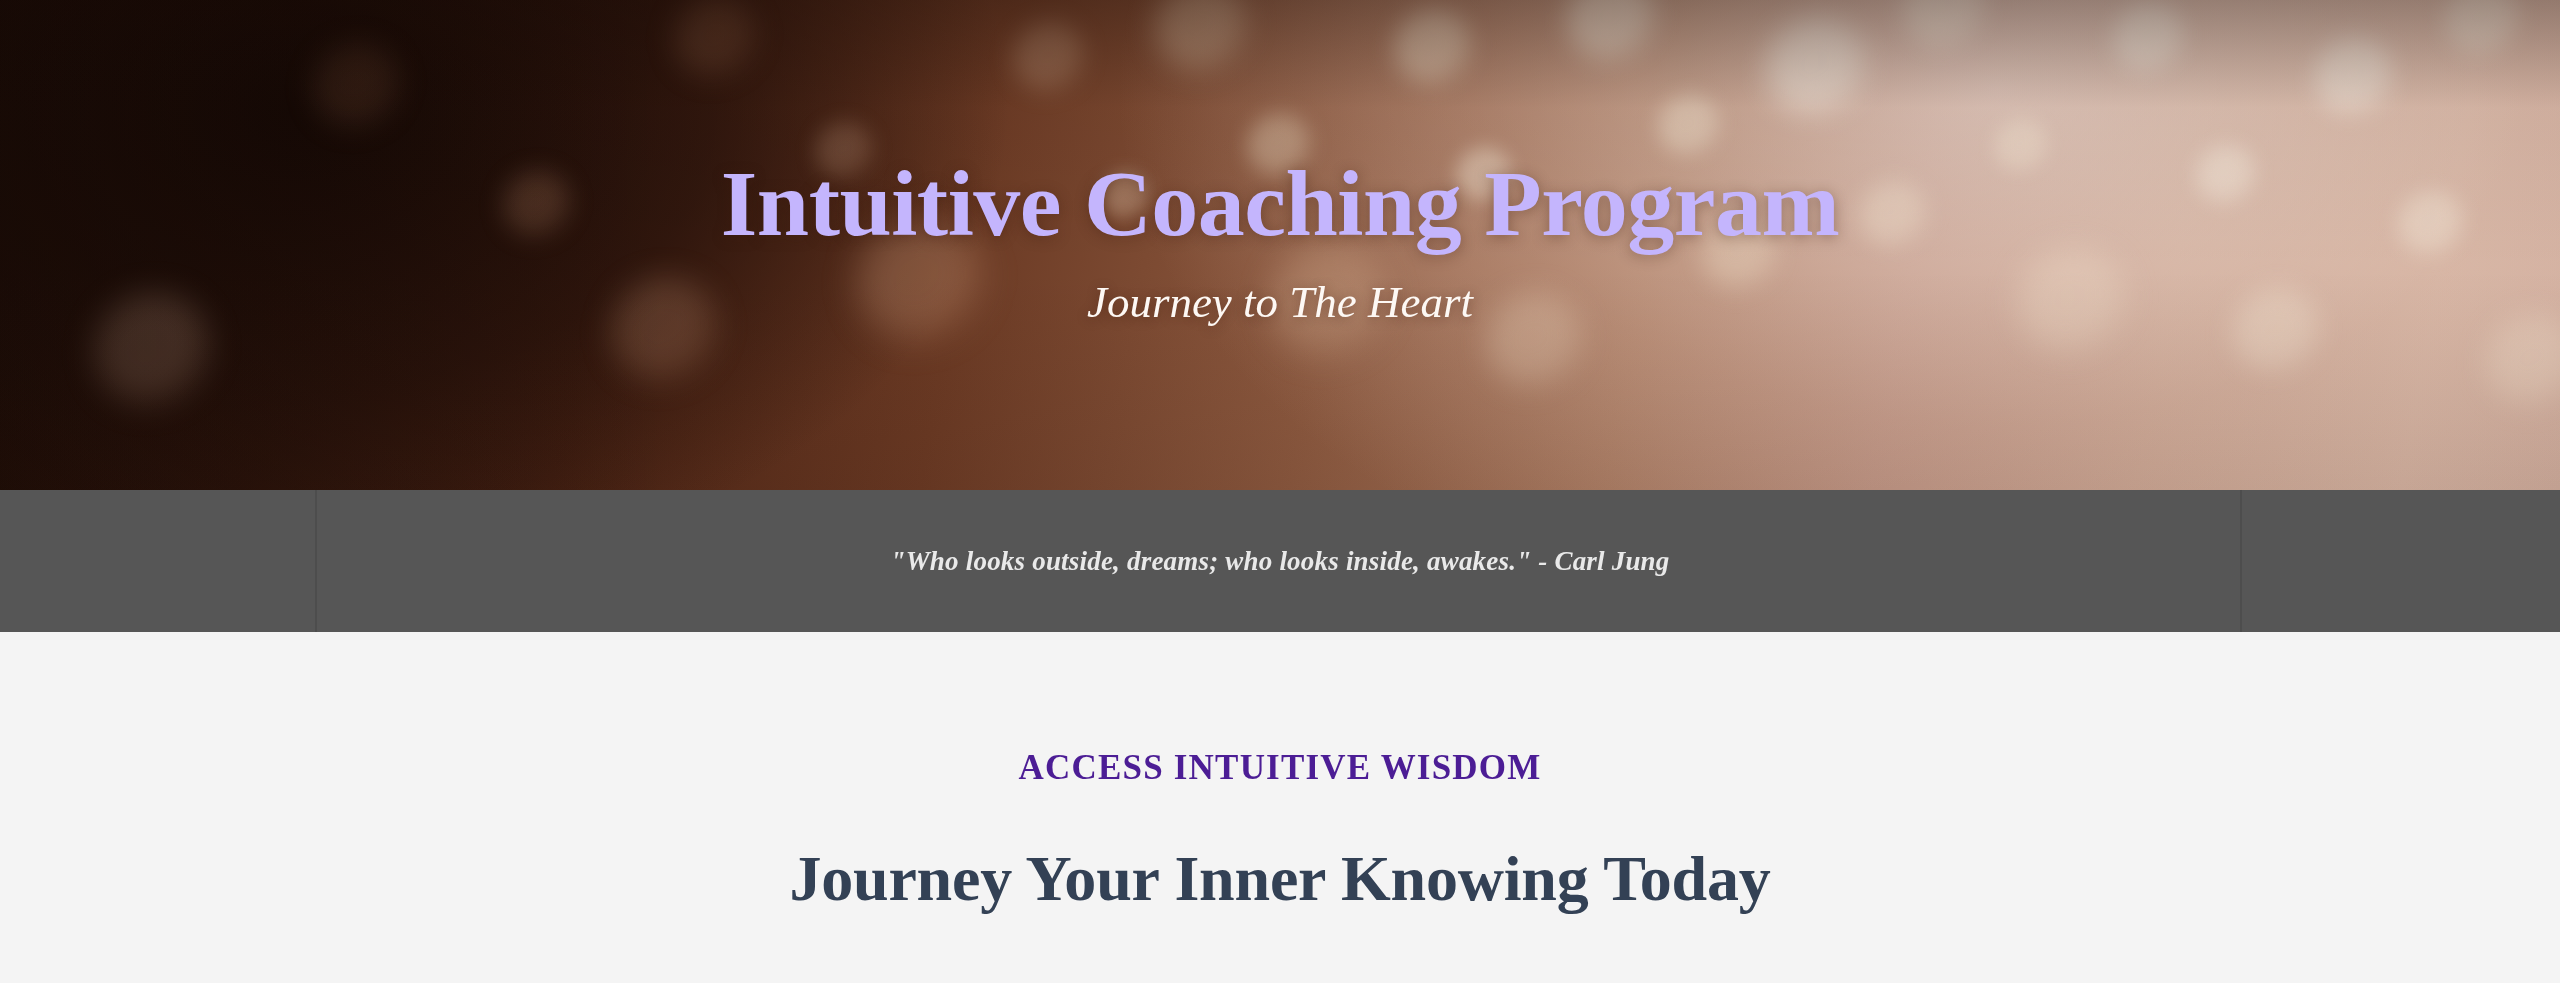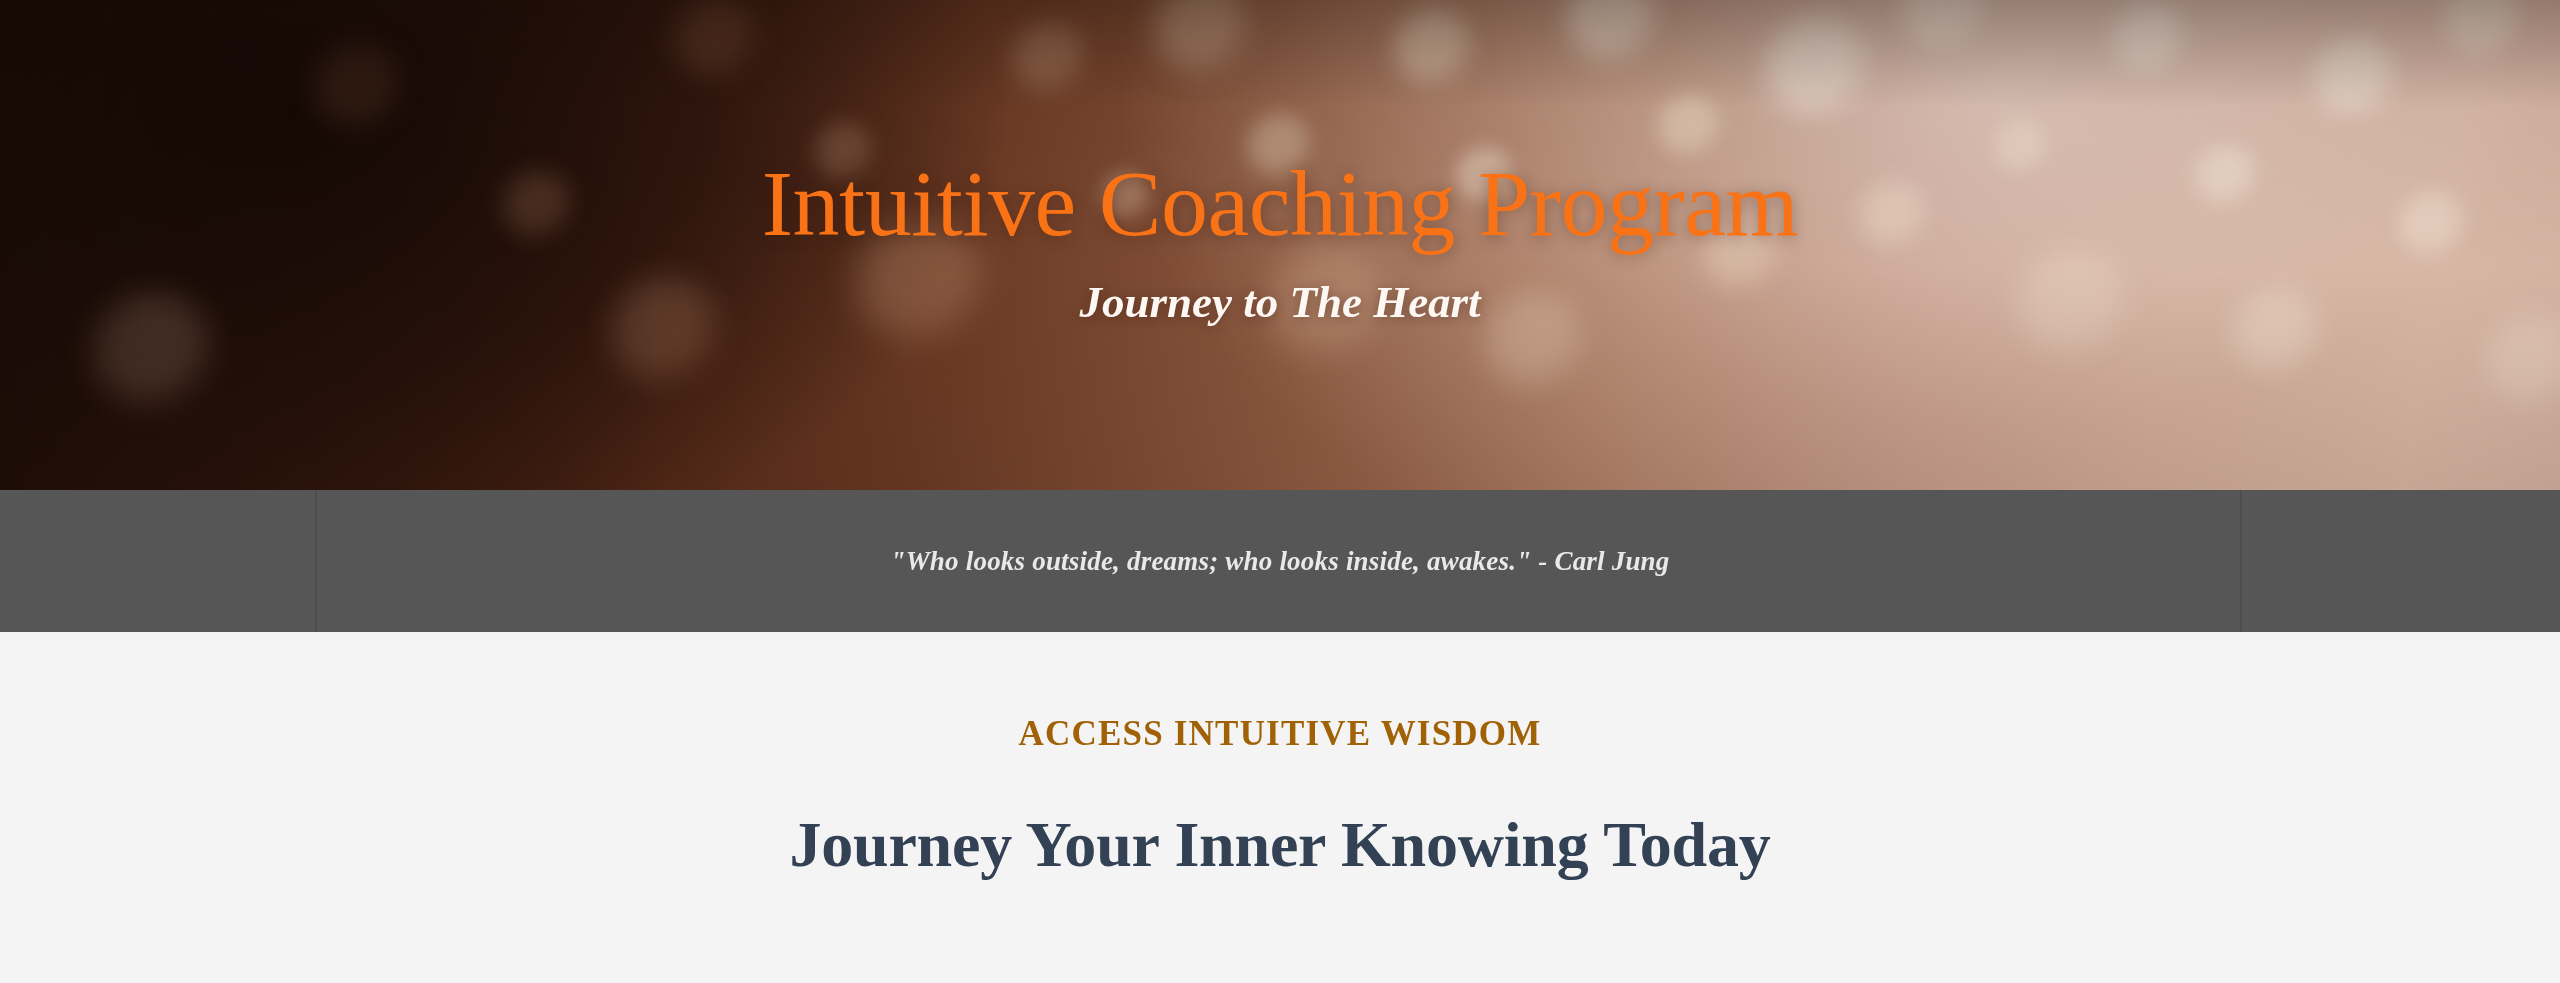--- a/index.html
+++ b/index.html
@@ -71,55 +71,56 @@
   .content{
     width:2560px;
     height:351px;
     background:#f4f4f4;
     text-align:center;
     padding-top:84px;
   }
   .eyebrow{
     font-size:35px;
     font-weight:bold;
-    color:#a16207;
+    color:#4c1d95;
     letter-spacing:1.2px;
     text-transform:uppercase;
     line-height:1;
+    margin-top:34px;
   }
   .headline{
     margin-top:60px;
     font-size:64px;
     font-weight:bold;
     color:#334155;
     letter-spacing:-0.2px;
     line-height:1.05;
   }
 
   
   .hero-inner{
     position:absolute; inset:0; z-index:5;
     display:flex; flex-direction:column;
     align-items:center; justify-content:center;
     padding-bottom:10px;
   }
   .hero-title{
     font-size:94px;
-    font-weight:normal;
-    color:#f97316;
+    font-weight:bold;
+    color:#c4b5fd;
     line-height:1;
     letter-spacing:-0.5px;
     text-shadow:0 2px 14px rgba(60,25,12,.38);
     white-space:nowrap;
     text-align:right;
   }
   .hero-sub{
     margin-top:30px;
     font-size:45px;
-    font-weight:bold; font-style:italic;
+    font-weight:normal; font-style:italic;
     color:#fdf8f4;
     line-height:1;
     text-shadow:0 2px 12px rgba(60,25,12,.42);
     white-space:nowrap;
   }
 </style>
 </head>
 <body>
 
 <section class="hero">

